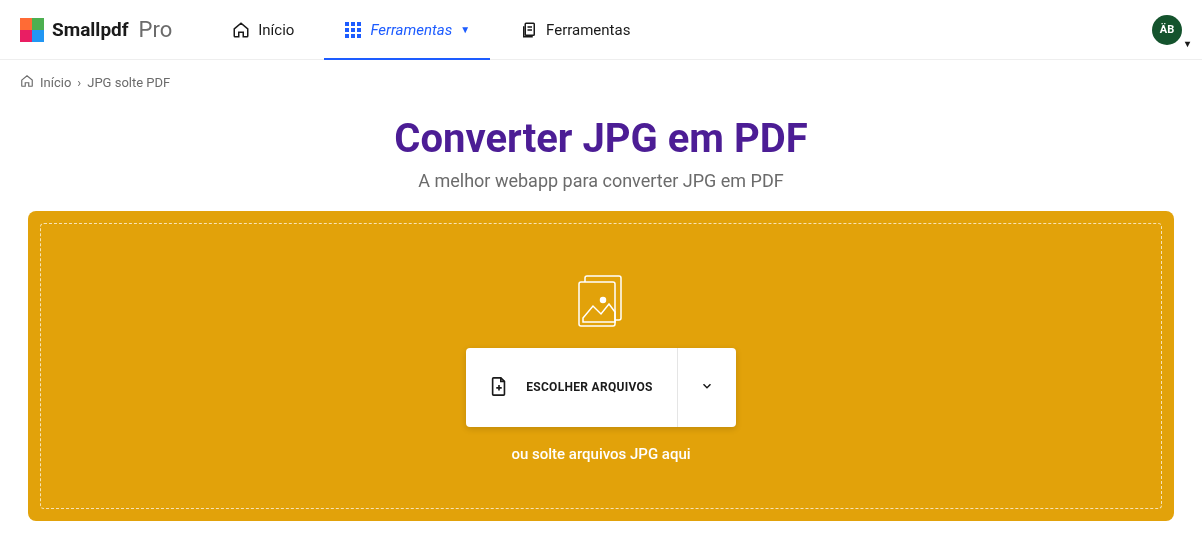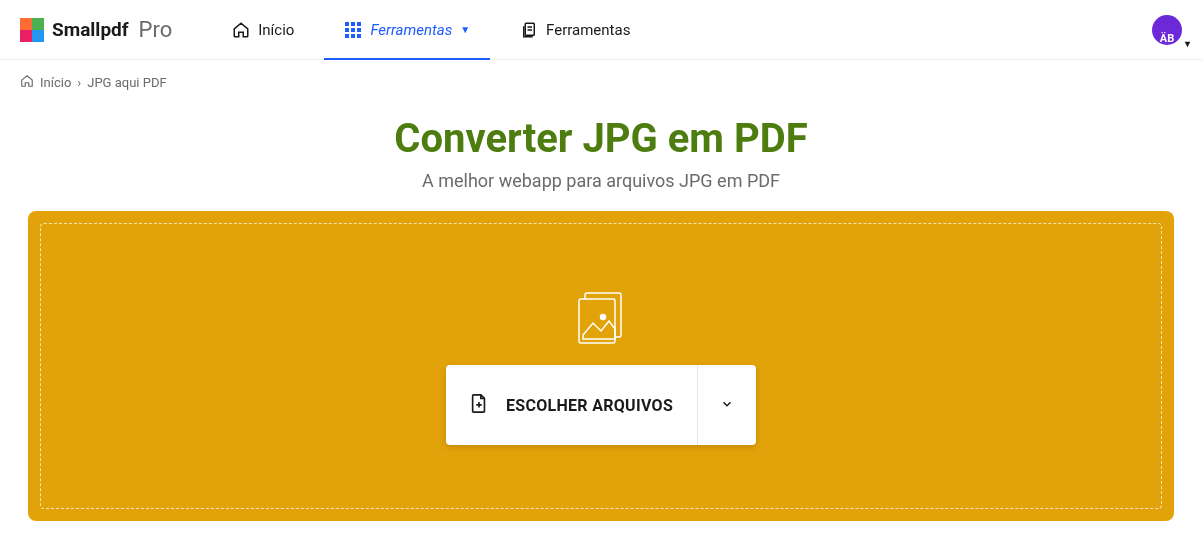--- a/index.html
+++ b/index.html
@@ -103,26 +103,26 @@
       color: #1d5cff;
     }
     .avatar {
       position: absolute;
       right: 20px;
       top: 50%;
       transform: translateY(-50%);
       width: 30px;
       height: 30px;
       border-radius: 50%;
-      background: #6d28d9;
+      background: #14532d;
       color: #fff;
       font-weight: 700;
       font-size: 11px;
       display: flex;
-      align-items: flex-end;
+      align-items: center;
       justify-content: center;
       cursor: pointer;
     }
     .avatar::after {
       content: "▾";
       position: absolute;
       right: -8px;
       bottom: -4px;
       color: #1a1a1a;
       font-size: 10px;
@@ -140,21 +140,21 @@
       text-decoration: none;
       cursor: pointer;
     }
     .hero {
       text-align: center;
       padding: 10px 20px 20px;
     }
     .hero h1 {
       font-size: 40px;
       font-weight: 700;
-      color: #4d7c0f;
+      color: #4c1d95;
       margin-bottom: 8px;
     }
     .hero p {
       font-size: 18px;
       color: #6b6b6b;
       font-weight: 400;
     }
     .dropzone-wrapper {
       padding: 0 28px;
     }
@@ -184,21 +184,21 @@
       background: #fff;
       border-radius: 4px;
       overflow: hidden;
       box-shadow: 0 2px 6px rgba(0,0,0,0.15);
     }
     .btn-main {
       display: flex;
       align-items: center;
       gap: 18px;
       padding: 28px 24px;
-      font-size: 16px;
+      font-size: 12px;
       font-weight: 700;
       color: #1a1a1a;
       cursor: pointer;
       letter-spacing: 0.3px;
     }
     .btn-caret {
       padding: 14px 22px;
       display: flex;
       align-items: center;
       justify-content: center;
@@ -274,26 +274,26 @@
 </header>
 
 <div class="breadcrumb">
   <span>
     <svg width="14" height="14" viewBox="0 0 24 24" fill="none" stroke="#6b6b6b" stroke-width="2">
       <path d="M3 10.5L12 3l9 7.5V20a1 1 0 0 1-1 1h-5v-6h-6v6H4a1 1 0 0 1-1-1z"></path>
     </svg>
   </span>
   <a>Início</a>
   <span>›</span>
-  <span>JPG aqui PDF</span>
+  <span>JPG solte PDF</span>
 </div>
 
 <section class="hero">
   <h1>Converter JPG em PDF</h1>
-  <p>A melhor webapp para arquivos JPG em PDF</p>
+  <p>A melhor webapp para converter JPG em PDF</p>
 </section>
 
 <div class="dropzone-wrapper">
   <div class="dropzone">
     <div class="dropzone-inner">
       <div class="image-stack-icon">
         <svg width="60" height="60" viewBox="0 0 60 60" fill="none" stroke="#fff" stroke-width="1.5">
           <rect x="14" y="6" width="36" height="44" rx="2"></rect>
           <rect x="8" y="12" width="36" height="44" rx="2" fill="#e2a20a"></rect>
           <circle cx="32" cy="30" r="2.5" fill="#fff"></circle>
@@ -314,15 +314,16 @@
         </div>
         <div class="btn-caret">
           <span>
             <svg width="14" height="14" viewBox="0 0 24 24" fill="none" stroke="#1a1a1a" stroke-width="2.5">
               <path d="M6 9l6 6 6-6"></path>
             </svg>
           </span>
         </div>
       </div>
 
+      <div class="drop-hint">ou solte arquivos JPG aqui</div>
     </div>
   </div>
 </div>
 
 </body></html>

